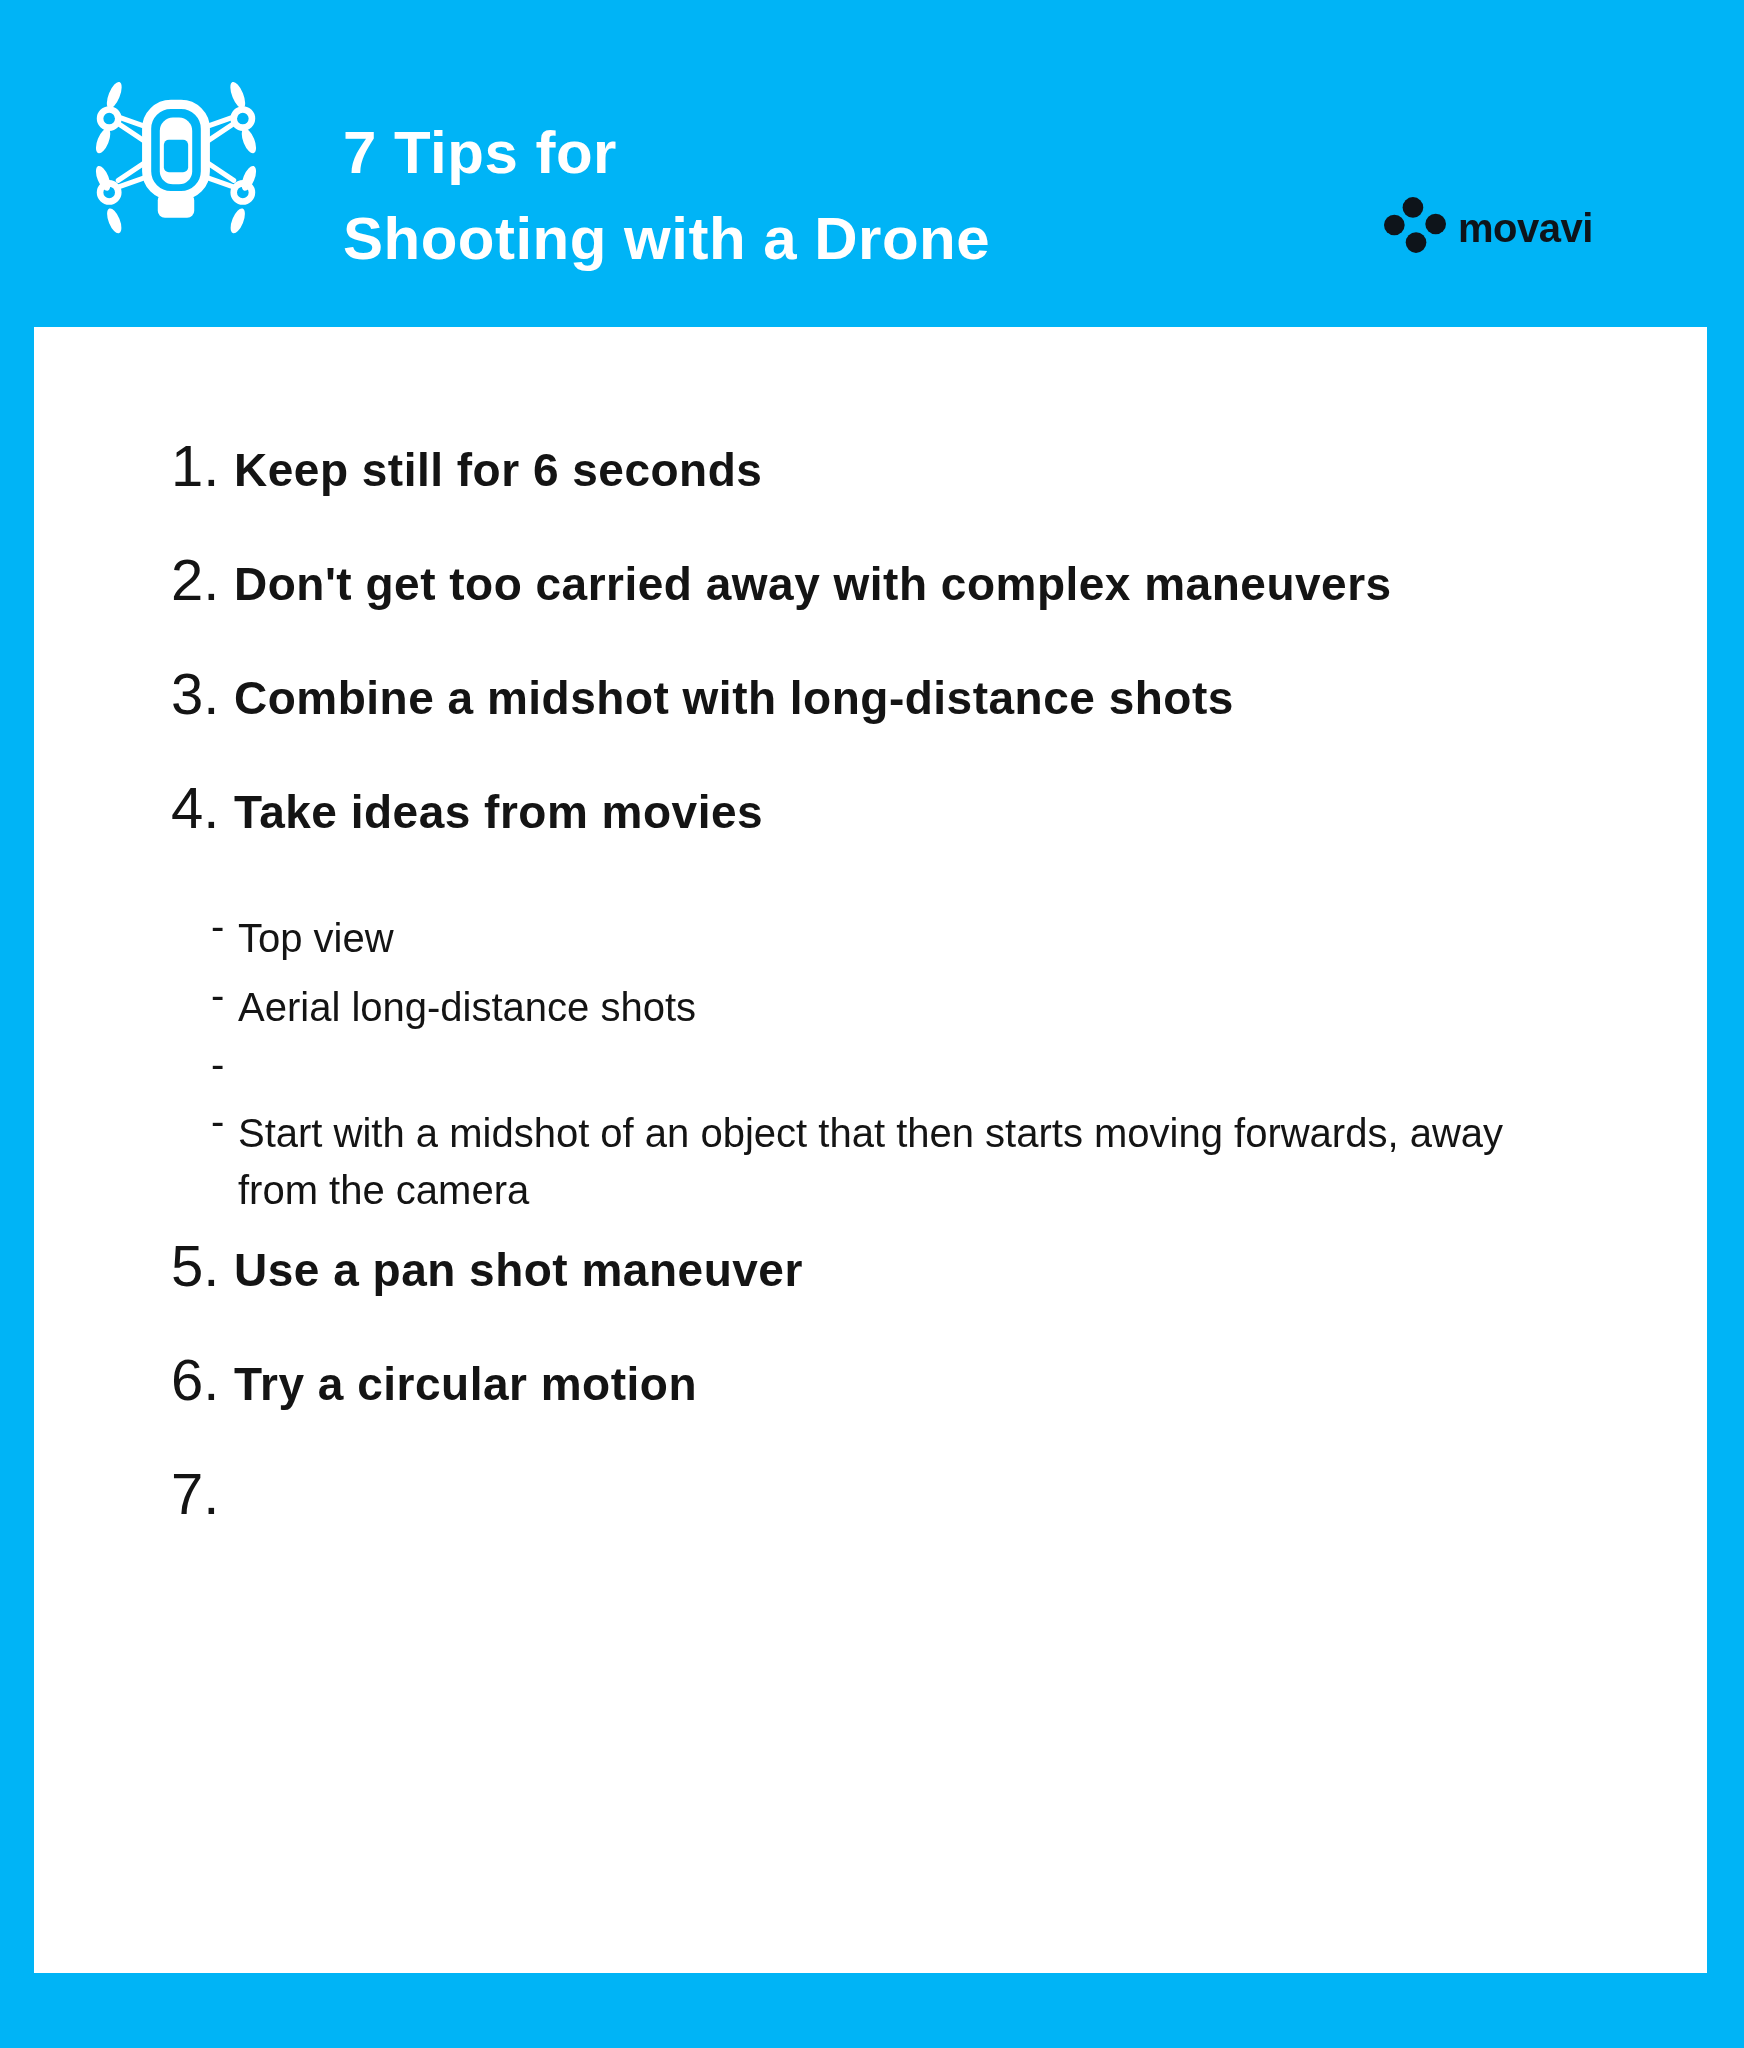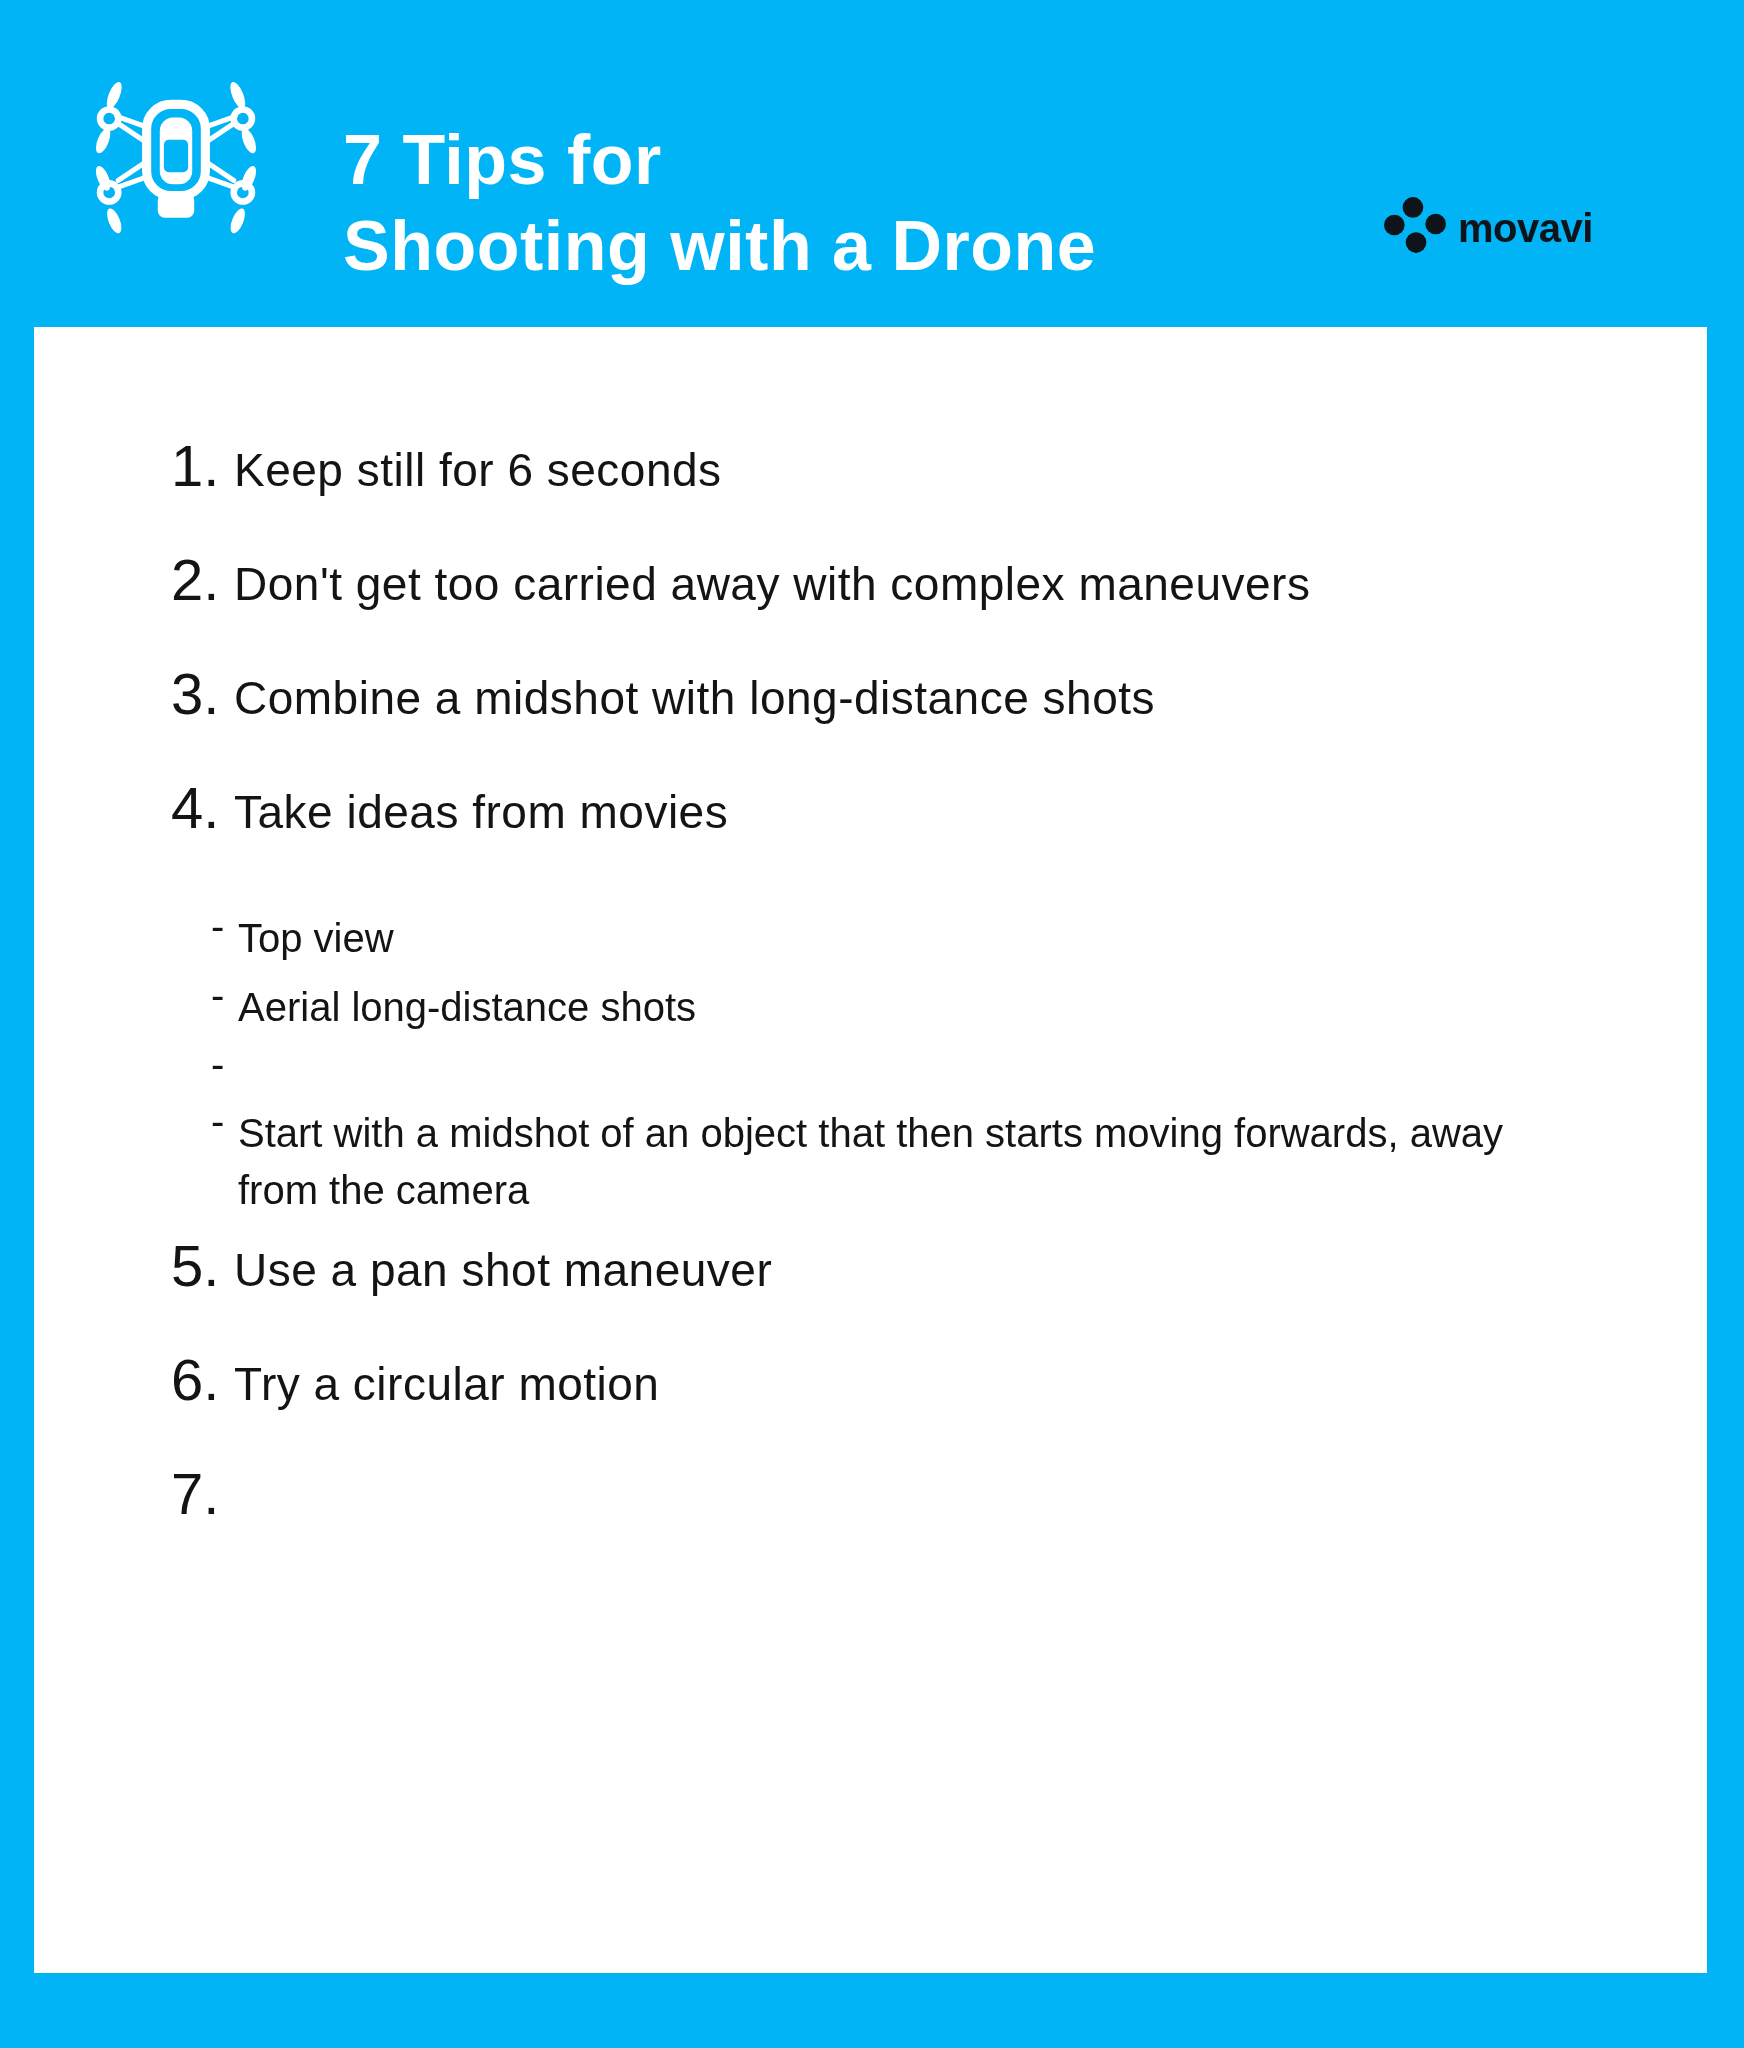--- a/index.html
+++ b/index.html
@@ -14,21 +14,21 @@
   body{
     width:1744px;height:2048px;
     background:var(--bg);
     font-family:"Liberation Sans","DejaVu Sans",sans-serif;
     position:relative;overflow:hidden;
   }
   .header{position:absolute;left:0;top:0;width:1744px;height:327px;}
   .drone-icon{position:absolute;left:95px;top:76px;}
   .title{
     position:absolute;left:343px;top:70px;
-    font-size:70px;font-weight:700;line-height:86px;
+    font-size:60px;font-weight:700;line-height:86px;
     letter-spacing:.5px;color:var(--title-color);
   }
   .title span{display:block;}
   .logo{
     position:absolute;left:1384px;top:197px;
     display:flex;align-items:center;gap:12px;
     color:var(--logo-color);
   }
   .logo-text{
     font-size:40px;font-weight:700;letter-spacing:-.5px;line-height:1;
@@ -37,21 +37,21 @@
   .card{
     position:absolute;left:34px;top:327px;width:1673px;height:1646px;
     background:var(--card-bg);
   }
   .tip{
     position:absolute;left:137px;
     display:flex;align-items:baseline;
     color:var(--text-color);line-height:70px;white-space:nowrap;
   }
   .tip-num{font-size:58px;width:63px;flex:none;}
-  .tip-text{font-size:46px;letter-spacing:.5px;}
+  .tip-text{font-size:46px;letter-spacing:.5px;font-weight:bold;}
   .subitems{
     position:absolute;left:177px;top:571px;
     font-size:40px;line-height:57px;color:var(--text-color);
   }
   .subitem{display:flex;align-items:flex-start;}
   .dash{width:27px;flex:none;}
   .subitem-text{max-width:1340px;margin-top:12px;}
 </style>
 </head>
 <body>

